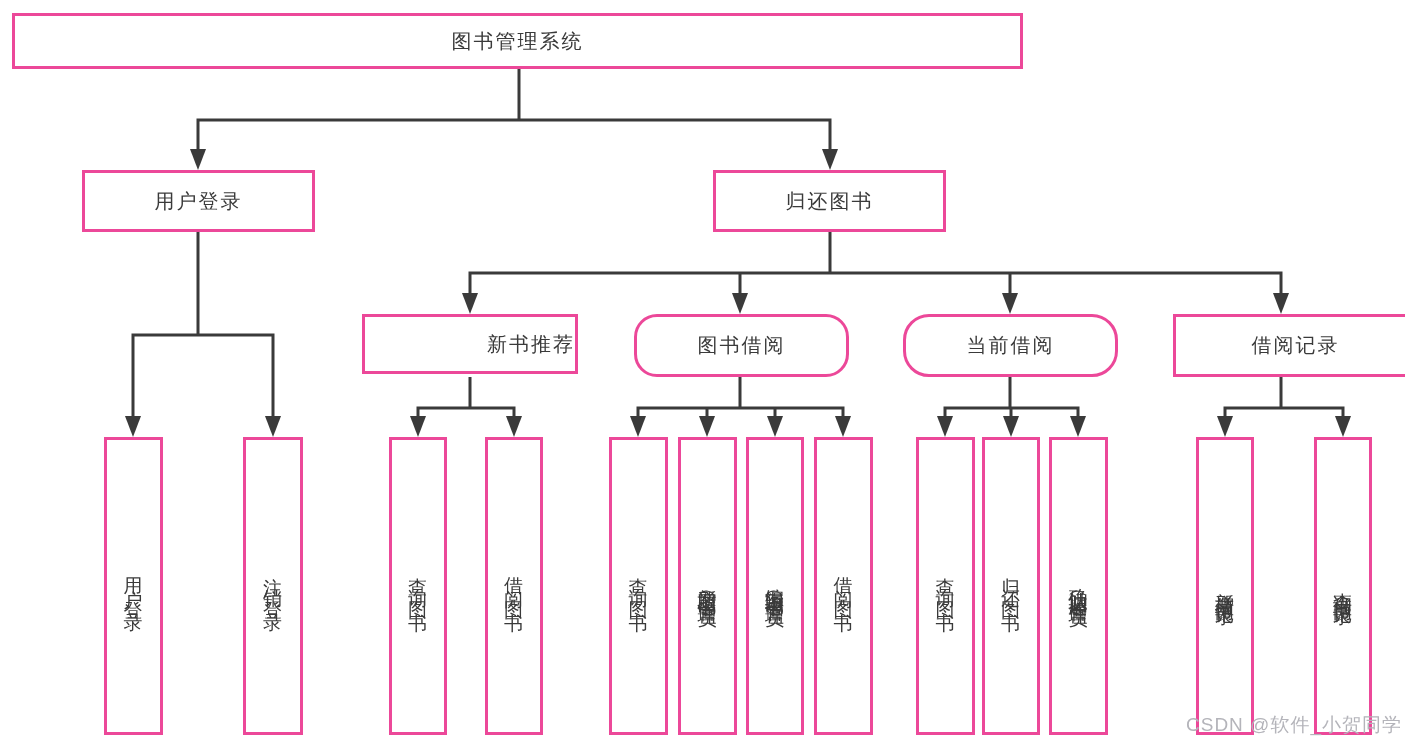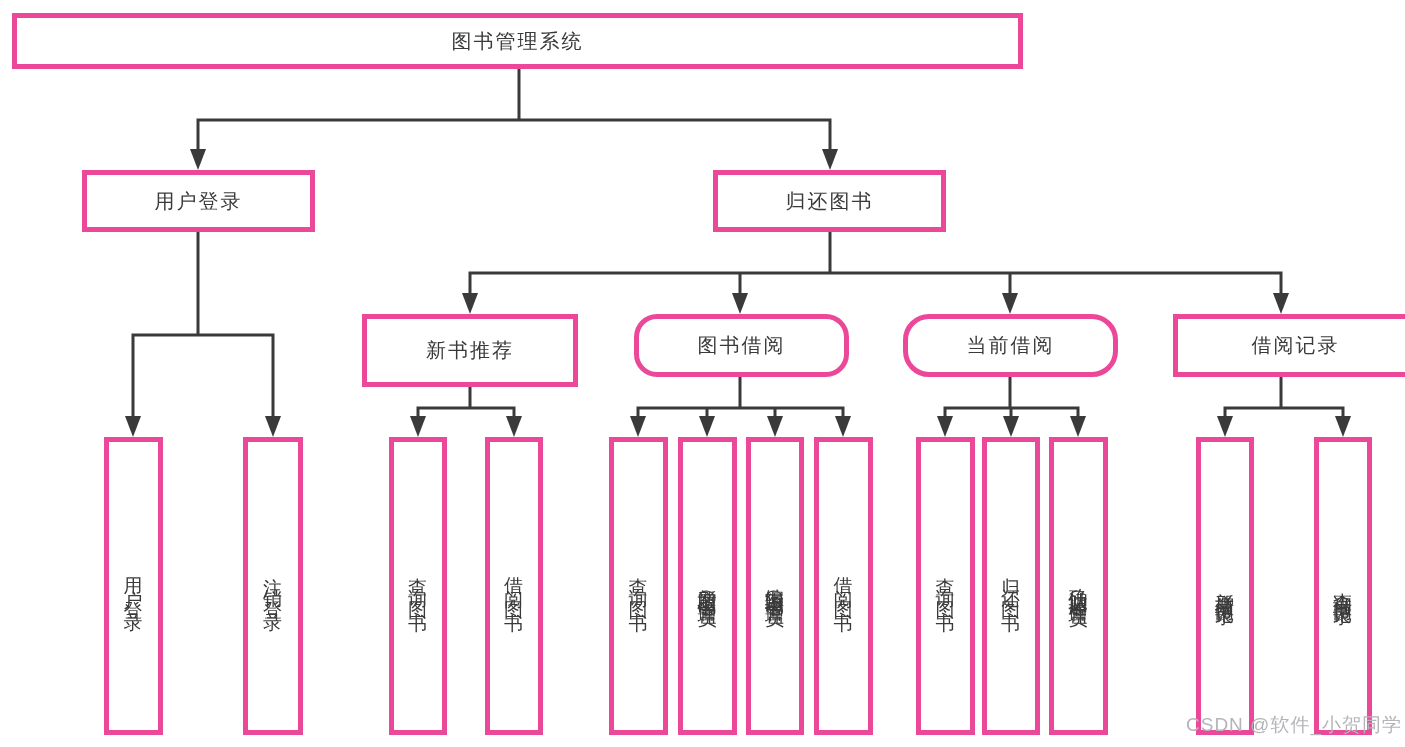--- a/index.html
+++ b/index.html
@@ -21,21 +21,21 @@
     height: 747px;
   }
   #wires {
     position: absolute;
     left: 0; top: 0;
     z-index: 1;
   }
   .box {
     position: absolute;
     background: #ffffff;
-    border: 5px solid #ec4899;
+    border: 3px solid #ec4899;
     box-sizing: border-box;
     display: flex;
     align-items: center;
     justify-content: center;
     z-index: 2;
     color: #3a3a3a;
   }
   .hlabel {
     font-size: 20px;
     letter-spacing: 2px;
@@ -117,21 +117,21 @@
     <span class="hlabel">图书管理系统</span>
   </div>
 
   <div class="box" style="left:82px; top:170px; width:233px; height:62px;">
     <span class="hlabel">用户登录</span>
   </div>
   <div class="box" style="left:713px; top:170px; width:233px; height:62px;">
     <span class="hlabel">归还图书</span>
   </div>
 
-  <div class="box" style="left:362px; top:314px; width:216px; height:73px;">
+  <div class="box" style="left:362px; top:314px; width:216px; height:60px;justify-content:flex-end;">
     <span class="hlabel">新书推荐</span>
   </div>
   <div class="box" style="left:634px; top:314px; width:215px; height:63px;border-radius:23px;">
     <span class="hlabel">图书借阅</span>
   </div>
   <div class="box" style="left:903px; top:314px; width:215px; height:63px;border-radius:26px;">
     <span class="hlabel">当前借阅</span>
   </div>
   <div class="box" style="left:1173px; top:314px; width:245px; height:63px;">
     <span class="hlabel">借阅记录</span>

